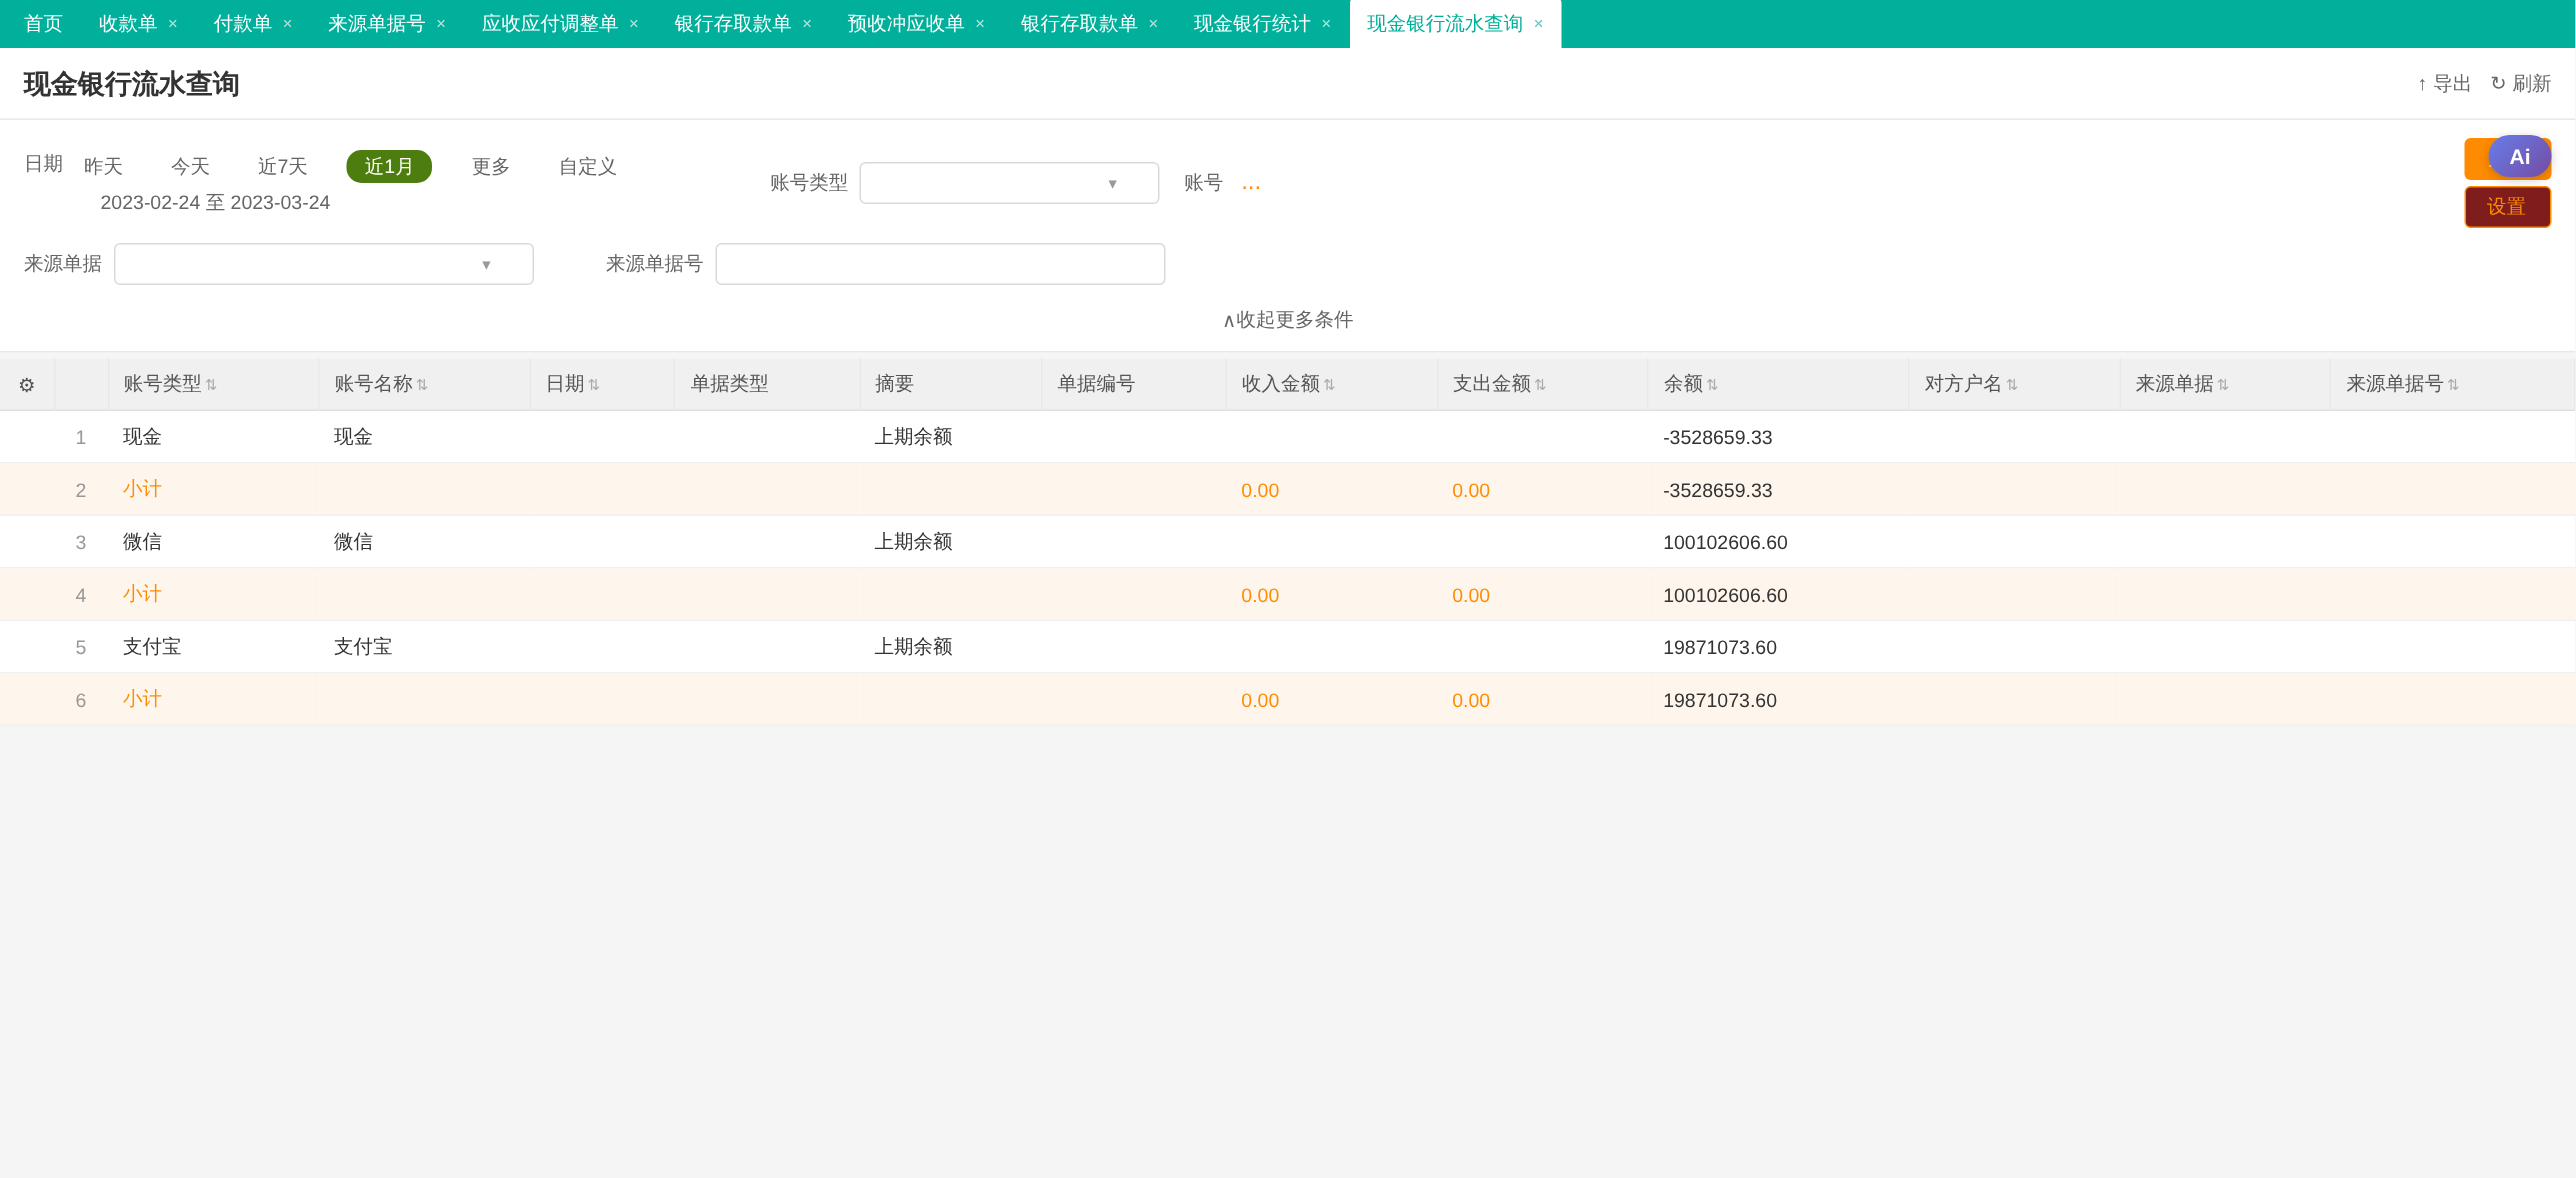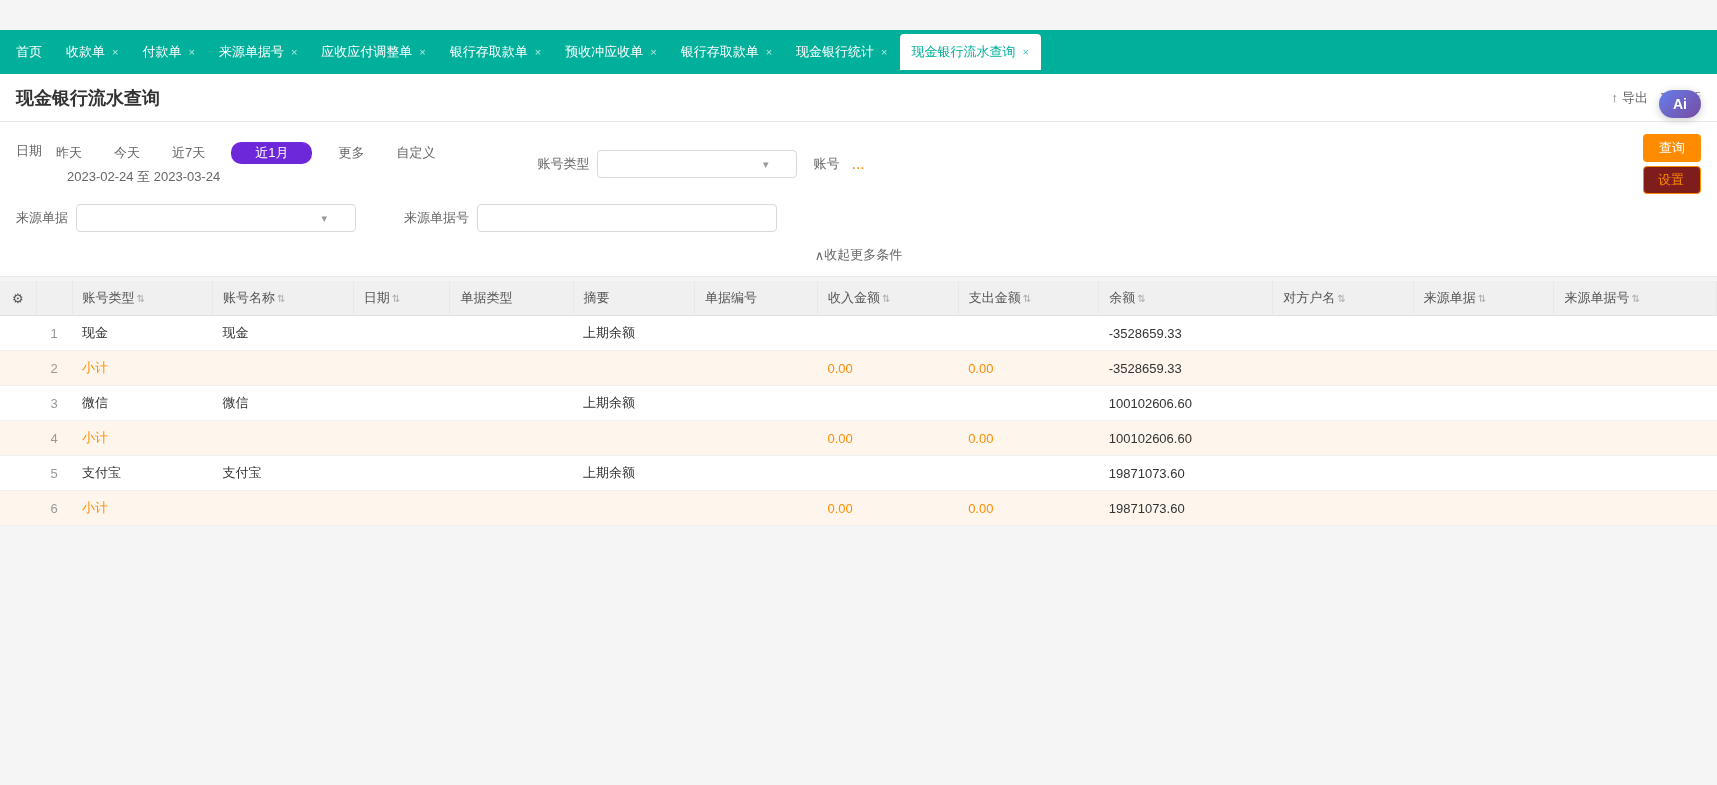--- a/index.html
+++ b/index.html
@@ -3,24 +3,23 @@
   <meta charset="utf-8">
   <style>
     * { box-sizing: border-box; margin: 0; padding: 0; }
     body { font-family: 'Microsoft YaHei', Arial, sans-serif; font-size: 13px; background: #f5f5f5; color: #333; }
 
     
     .top-nav {
       background: #00b09b;
       display: flex;
       align-items: center;
-      height: 44px;
+      height: 32px;
       padding: 0 4px;
       overflow: hidden;
-      margin-top: 30px;
     }
     .nav-item {
       color: #fff;
       padding: 0 12px;
       height: 36px;
       line-height: 36px;
       cursor: pointer;
       white-space: nowrap;
       font-size: 13px;
       display: flex;
@@ -87,24 +86,24 @@
       gap: 20px;
     }
     .date-btn {
       color: #666;
       cursor: pointer;
       padding: 2px 6px;
       border-radius: 3px;
       font-size: 13px;
     }
     .date-btn.active {
-      background: #6d28d9;
+      background: #4d7c0f;
       color: #fff;
       border-radius: 10px;
-      padding: 2px 24px;
+      padding: 2px 12px;
     }
     .date-range {
       color: #666;
       font-size: 13px;
       margin-left: 17px;
     }
     .filter-select {
       border: 1px solid #d9d9d9;
       border-radius: 4px;
       padding: 4px 28px 4px 8px;

